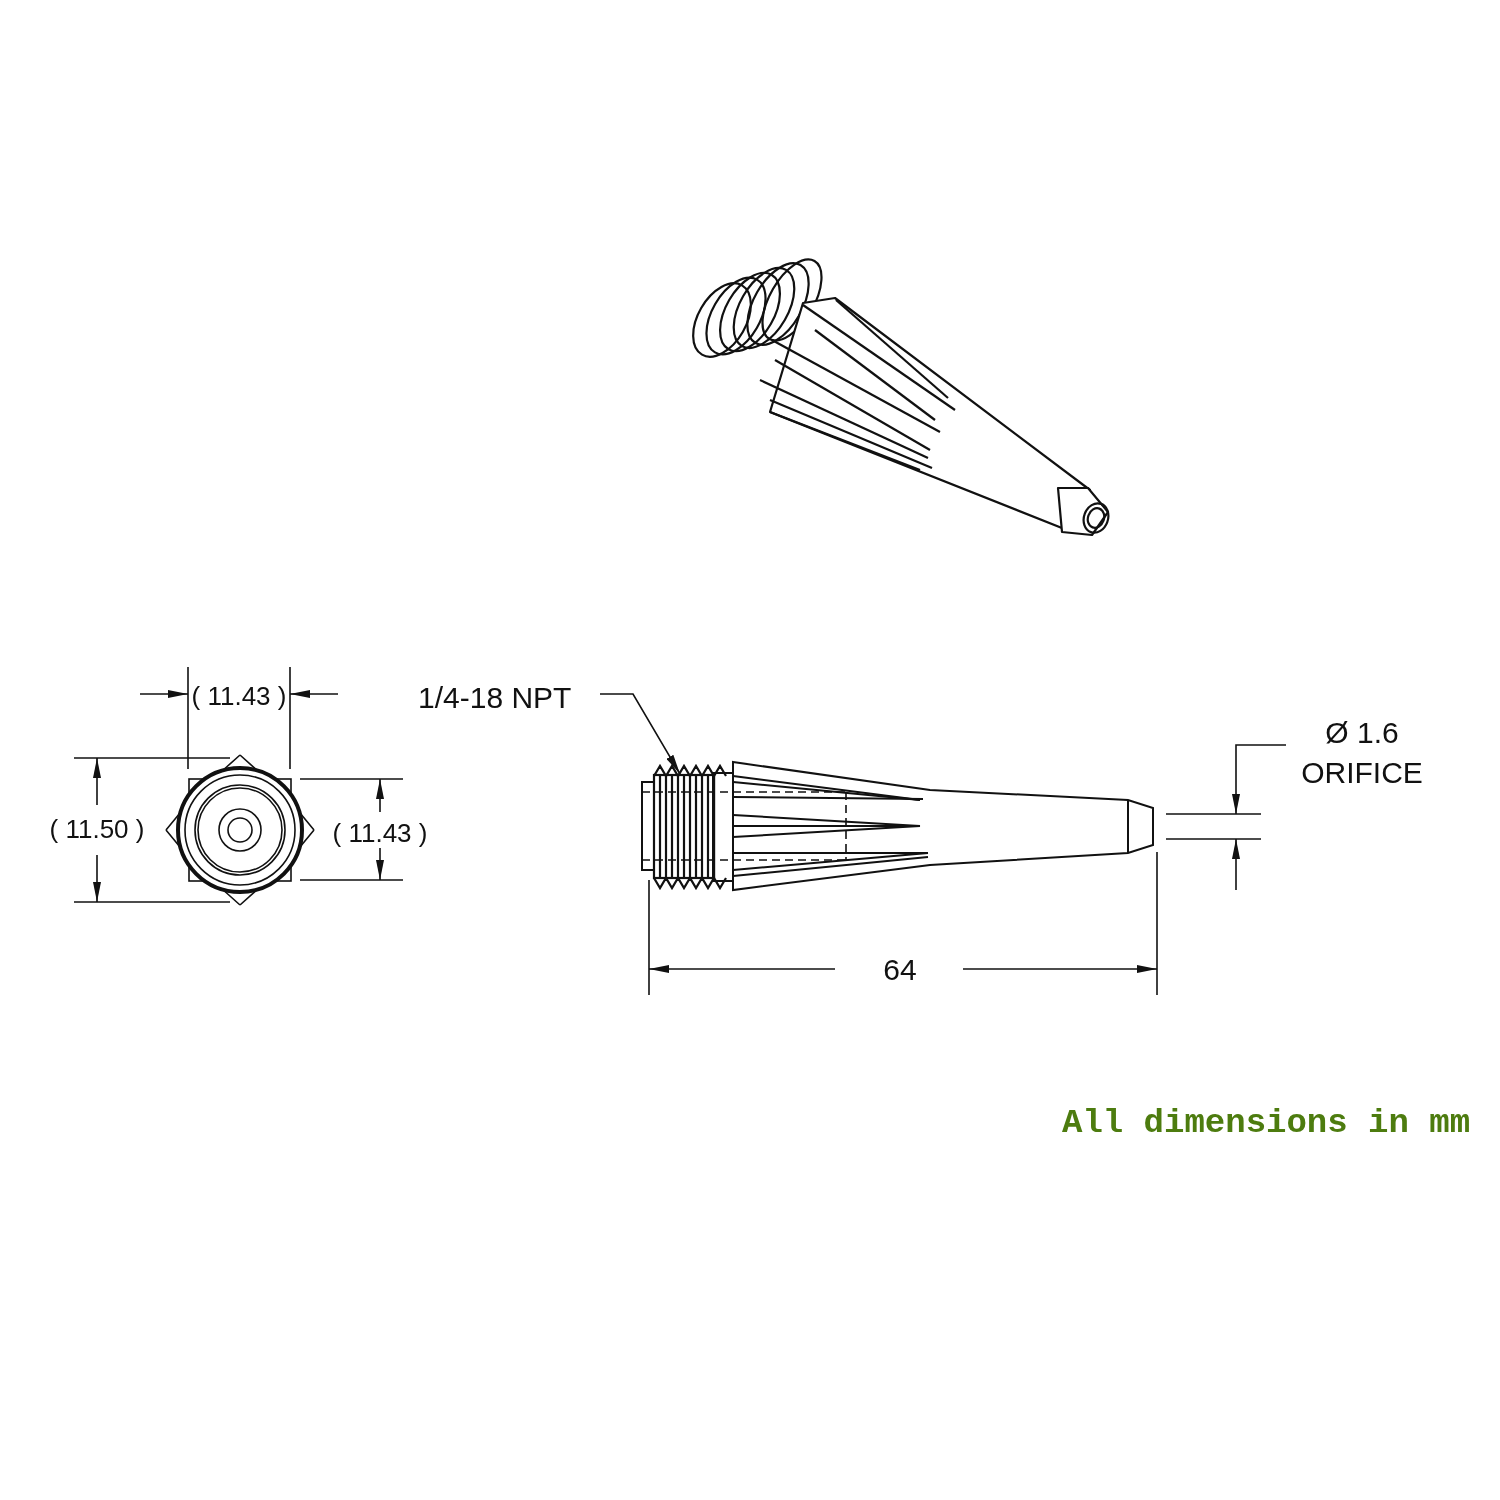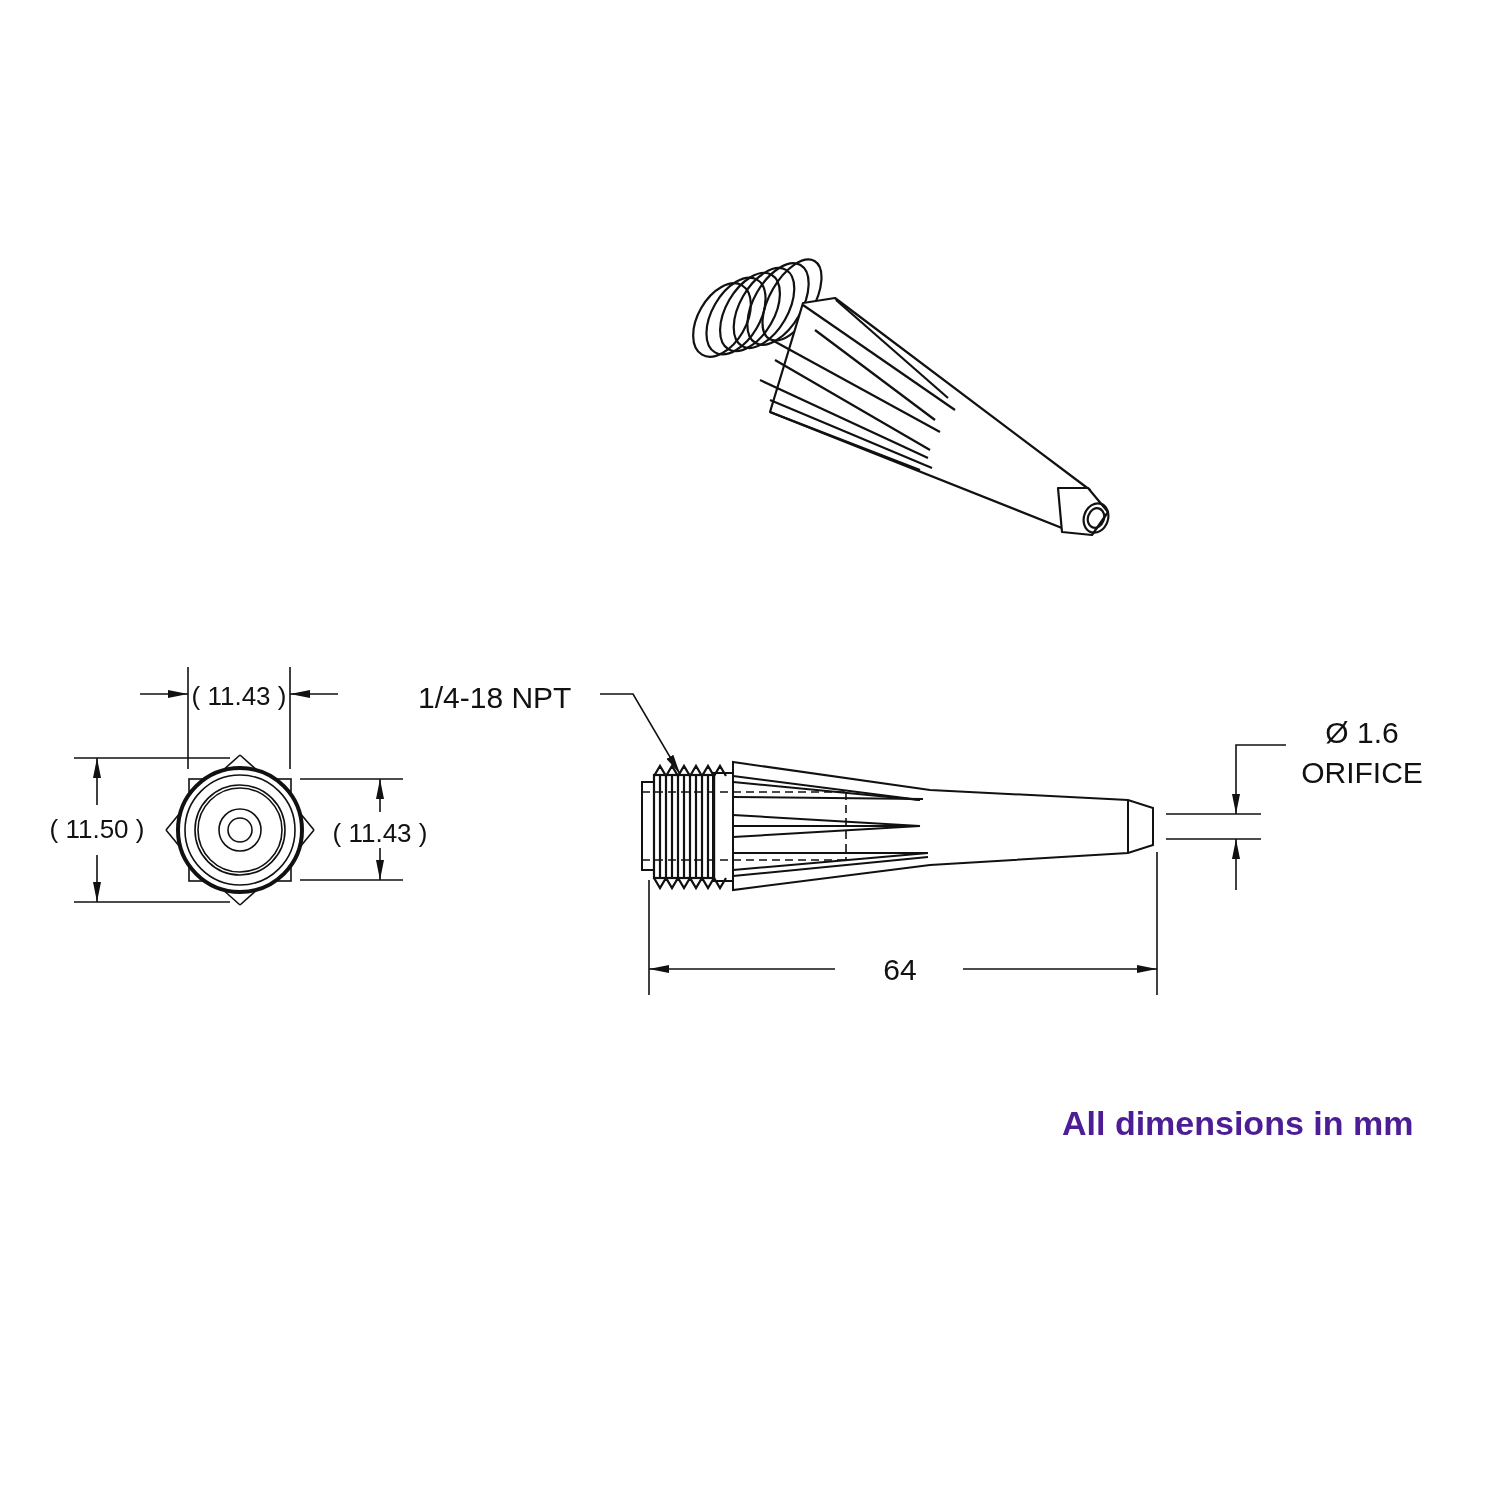--- a/index.html
+++ b/index.html
@@ -1,19 +1,19 @@
 <!DOCTYPE html>
 <html><head>
 <meta charset="utf-8">
 <style>
   html, body { margin:0; padding:0; background:#ffffff; }
   body { width:1500px; height:1500px; position:relative; overflow:hidden; font-family:"Liberation Sans", sans-serif; color:#111; }
   svg { position:absolute; left:0; top:0; }
   .lbl { font-family:"Liberation Sans", sans-serif; fill:#111; }
-  .note { position:absolute; left:1062px; top:1104px; font-size:34px; font-weight:bold; font-family:Liberation Sans, sans-serif; color:#4c1d95; white-space:nowrap; }
+  .note { position:absolute; left:1062px; top:1104px; font-size:34px; font-weight:bold; font-family:Liberation Mono, monospace; color:#4d7c0f; white-space:nowrap; }
 </style>
 </head>
 <body>
 
 <svg width="1500" height="1500" viewBox="0 0 1500 1500">
   <defs>
     <marker id="arr" viewBox="0 0 20 8" refX="20" refY="4" markerWidth="20" markerHeight="8" orient="auto-start-reverse" markerUnits="userSpaceOnUse">
       <path d="M0,0 L20,4 L0,8 z" fill="#111"></path>
     </marker>
   </defs>

